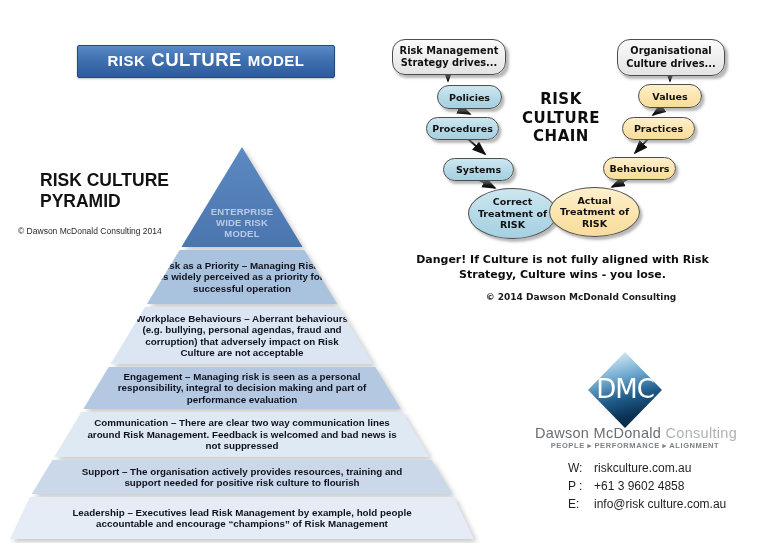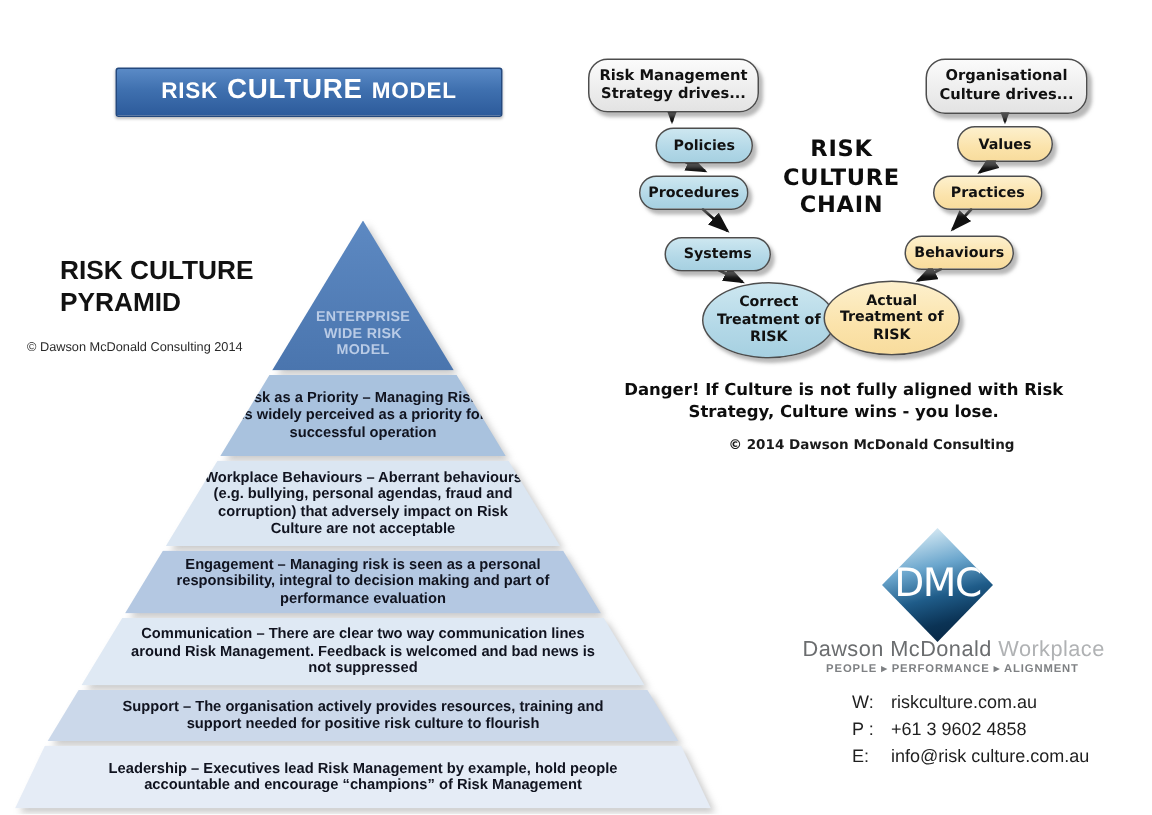--- a/index.html
+++ b/index.html
@@ -178,21 +178,21 @@
   <div class="danger">
     <div>Danger! If Culture is not fully aligned with Risk</div>
     <div>Strategy, Culture wins - you lose.</div>
   </div>
   <div class="copy-right">© 2014 Dawson McDonald Consulting</div>
 
   <div class="diamond">
     <span class="monogram">DMC</span>
   </div>
   <div class="logo-name">
-    <span>Dawson McDonald </span><span class="lt">Workplace</span>
+    <span>Dawson McDonald </span><span class="lt">Consulting</span>
   </div>
   <div class="logo-tag">PEOPLE ▸ PERFORMANCE ▸ ALIGNMENT</div>
 
   <div class="contact">
     <div class="c-row">
       <span class="c-label">W:</span>
       <span>riskculture.com.au</span>
     </div>
     <div class="c-row">
       <span class="c-label">P :</span>

